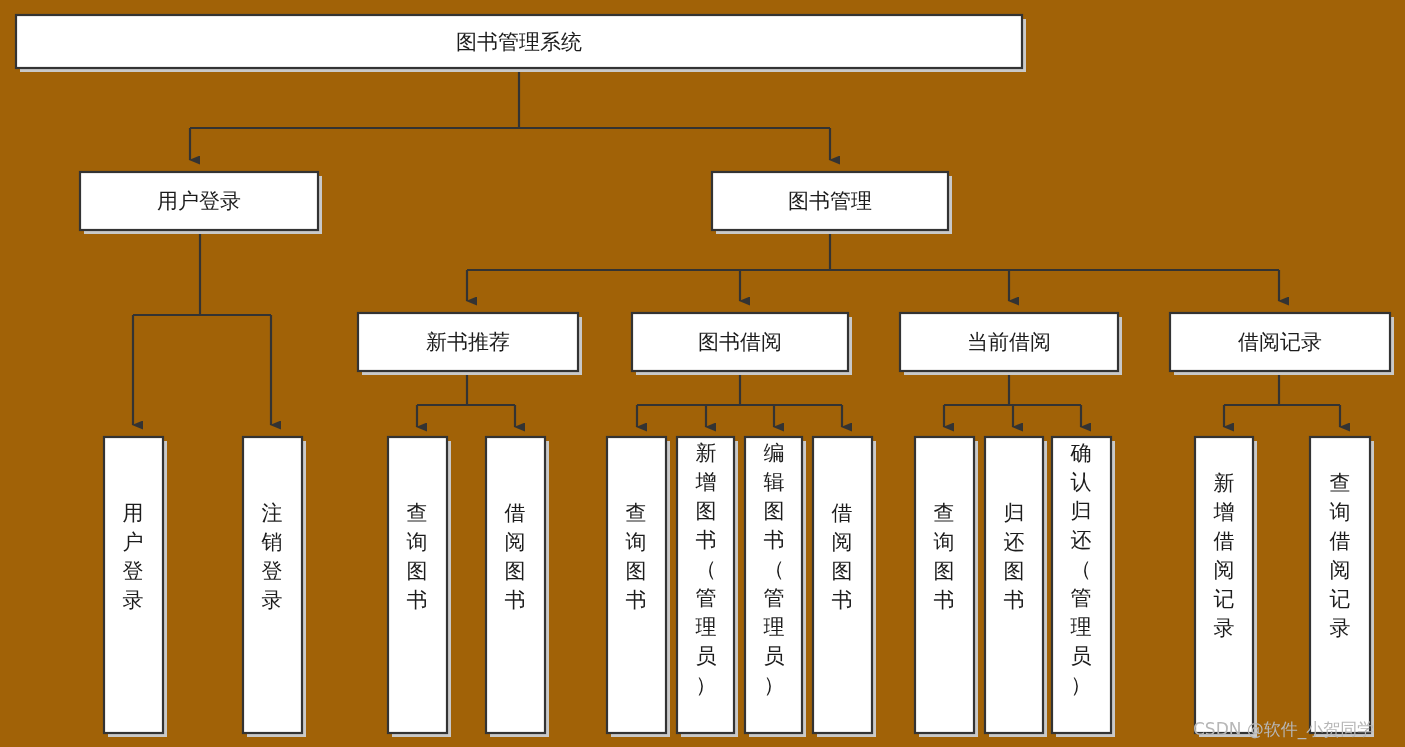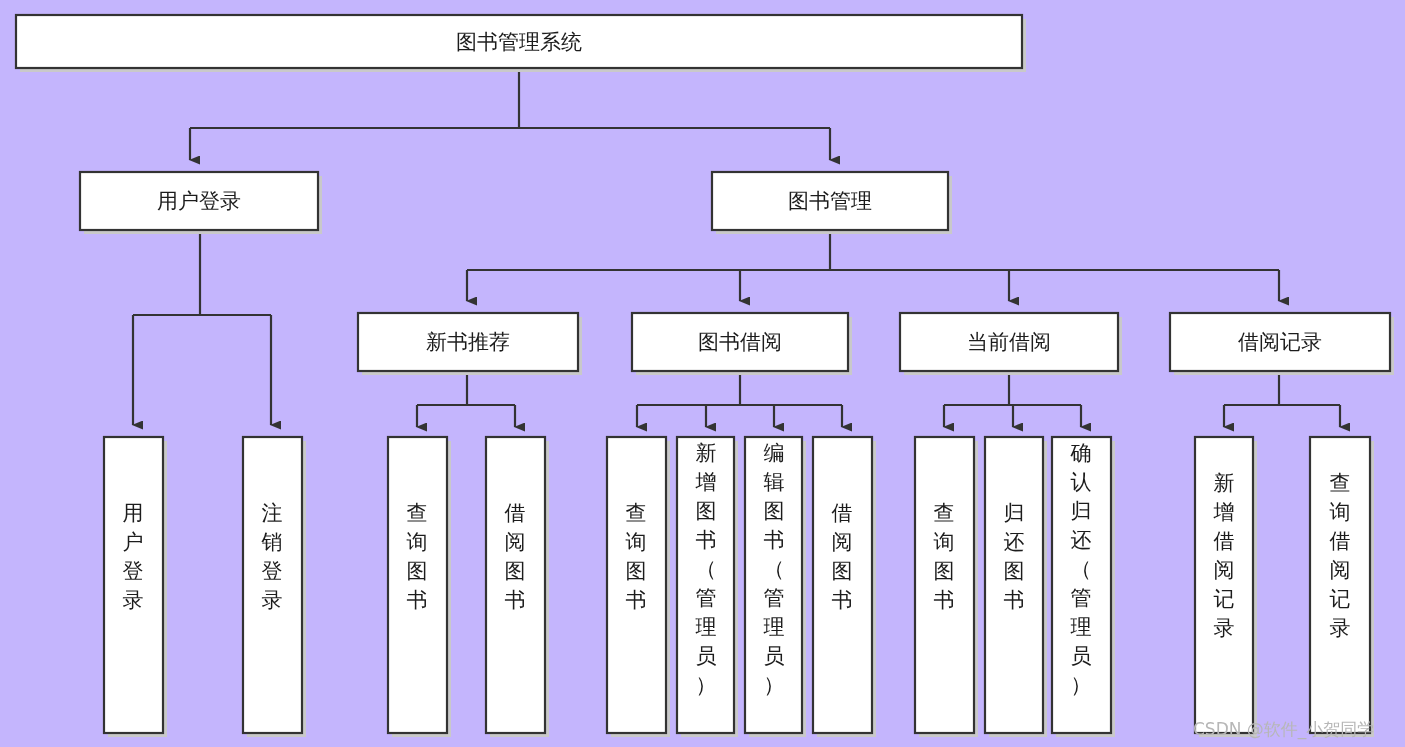--- a/index.html
+++ b/index.html
@@ -7,21 +7,21 @@
     padding: 0;
     background: #ffffff;
   }
   body {
     font-family: "DejaVu Sans", "Liberation Sans", sans-serif;
   }
   #diagram-root {
     position: relative;
     width: 1405px;
     height: 747px;
-    background: #c4b5fd;
+    background: #a16207;
     overflow: hidden;
   }
   svg.diagram-canvas {
     position: absolute;
     left: 0;
     top: 0;
     width: 1405px;
     height: 747px;
   }
   .node-box {

